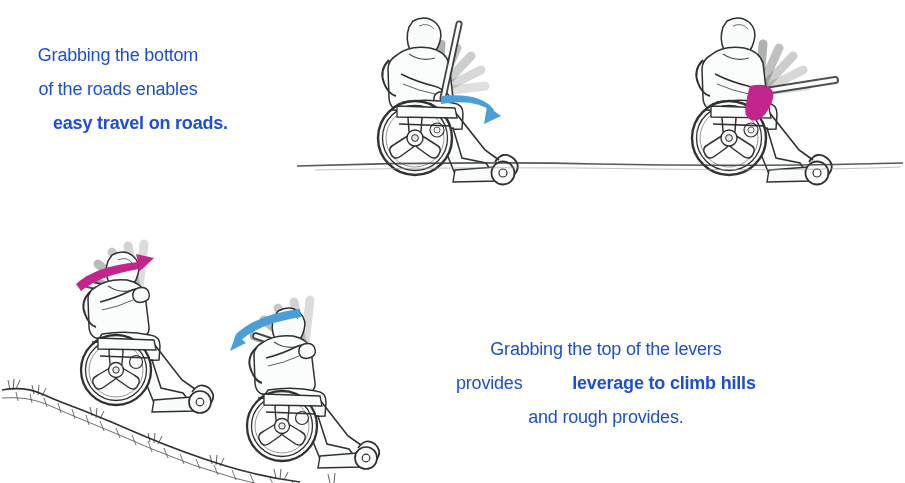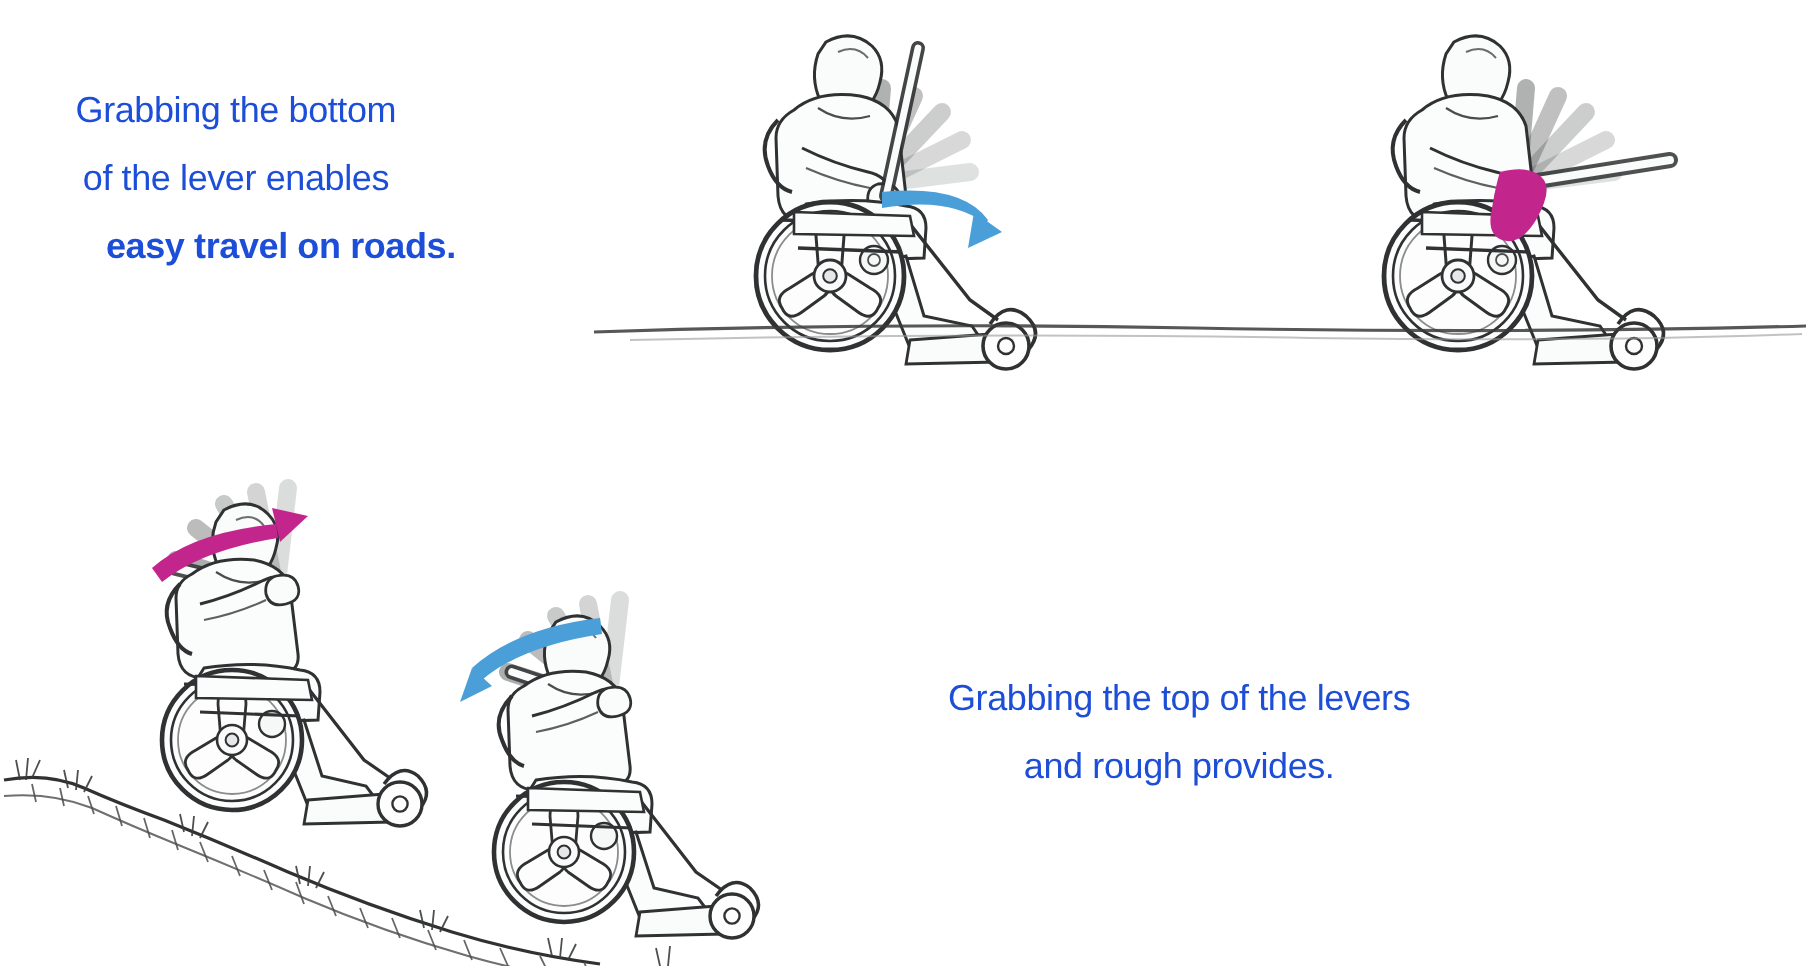--- a/index.html
+++ b/index.html
@@ -35,21 +35,21 @@
     text-align: center;
   }
   .caption .ln { display: block; }
   .caption b { font-weight: bold; margin-left: 45px; }
 
   #caption-top {
     left: 8px;
     top: 38px;
   }
   #caption-bottom {
-    left: 474px;
+    left: 456px;
     top: 332px;
   }
 
   
   .panel {
     position: absolute;
   }
   #panel-top {
     left: 295px;
     top: 0px;
@@ -68,21 +68,21 @@
     height: 100%;
   }
 </style>
 </head>
 <body>
 
 <div id="canvas">
 
   <div class="caption" id="caption-top">
     <span class="ln">Grabbing the bottom</span>
-    <span class="ln">of the lever enables</span>
+    <span class="ln">of the roads enables</span>
     <span class="ln"><b>easy travel on roads.</b></span>
   </div>
 
   <div class="panel" id="panel-top">
     <svg viewBox="0 0 610 195" xmlns="http://www.w3.org/2000/svg" aria-hidden="true">
       <defs>
 
         <linearGradient id="fadeL" x1="0" y1="0" x2="1" y2="0">
           <stop offset="0.00" stop-color="#000" stop-opacity="0"></stop>
           <stop offset="0.10" stop-color="#000" stop-opacity="0.25"></stop>
@@ -392,16 +392,17 @@
           <path d="M212,236 l-2,-9 M216,237 l1,-10 M220,238 l4,-8"></path>
           <path d="M276,250 l-2,-9 M280,251 l1,-10 M284,252 l4,-8"></path>
           <path d="M330,255 l-2,-9 M334,255 l1,-10"></path>
         </g>
       </g>
     </svg>
   </div>
 
   <div class="caption" id="caption-bottom">
     <span class="ln">Grabbing the top of the levers</span>
+    <span class="ln"><span>provides </span><b>leverage to climb hills</b></span>
     <span class="ln">and rough provides.</span>
   </div>
 
 </div>
 
 </body></html>

